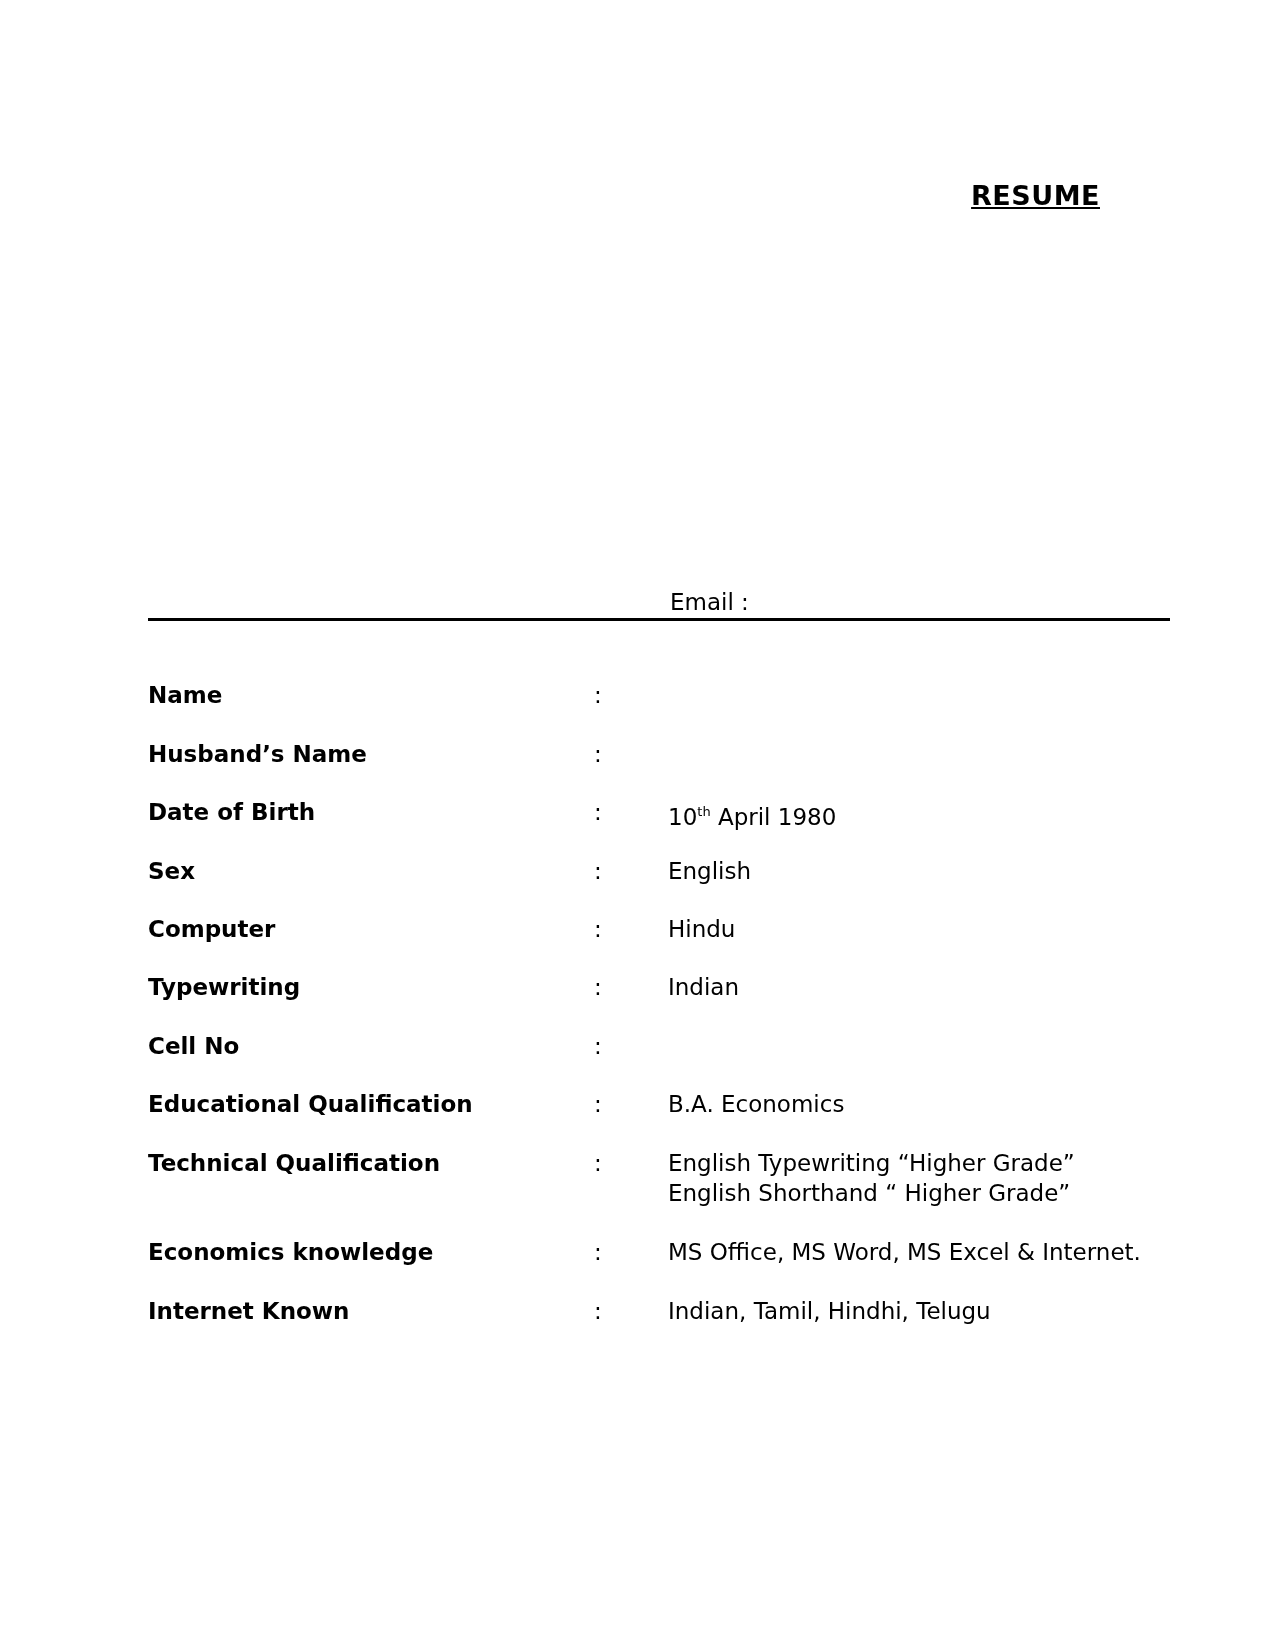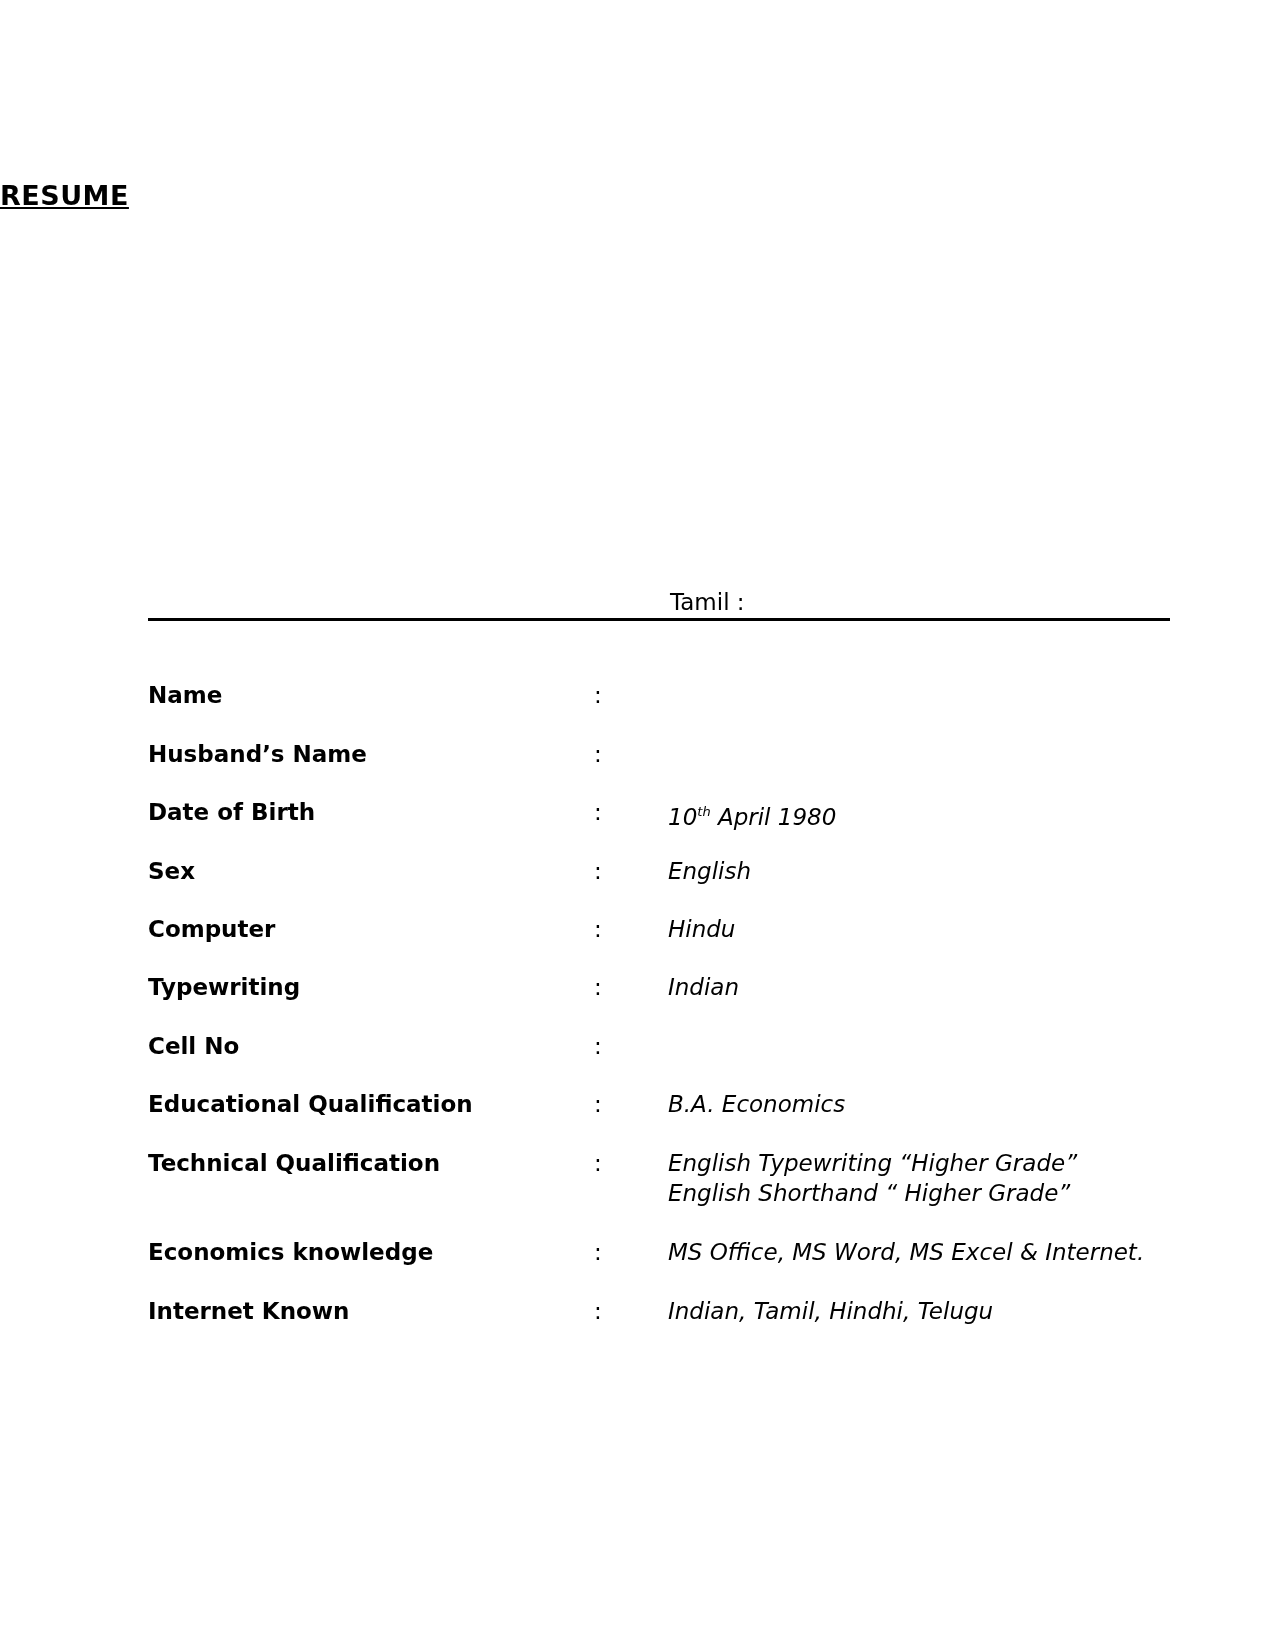--- a/index.html
+++ b/index.html
@@ -1,32 +1,32 @@
 <!DOCTYPE html>
 <html><head>
 <meta charset="utf-8">
 <style>
   html, body { margin:0; padding:0; background:#ffffff; }
   body { width:1275px; height:1650px; position:relative; overflow:hidden;
          font-family:"DejaVu Sans", sans-serif; color:#000; }
-  .title { position:absolute; top:180px; left:0; width:1100px; text-align:left;
+  .title { position:absolute; top:180px; left:0; width:1100px; text-align:right;
            font-weight:bold; font-size:27px; text-decoration:underline; letter-spacing:0.5px; }
   .email { position:absolute; left:670px; top:589px; font-size:23px; }
   .rule { position:absolute; left:148px; top:618px; width:1022px; height:3px; background:#000; }
   .row { position:absolute; left:148px; width:1100px; font-size:23px; line-height:30px; }
   .row .label { position:absolute; left:0; font-weight:bold; white-space:nowrap;text-align:center; }
   .row .colon { position:absolute; left:446px; }
-  .row .value { position:absolute; left:520px; white-space:nowrap;font-style:italic; }
+  .row .value { position:absolute; left:520px; white-space:nowrap; }
   sup { font-size:13px; }
 </style>
 </head>
 <body>
 
 <div class="title">RESUME</div>
-<div class="email">Tamil :</div>
+<div class="email">Email :</div>
 <div class="rule"></div>
 
 <div class="row" style="top:680px">
   <span class="label">Name</span>
   <span class="colon">:</span>
   <span class="value"></span>
 </div>
 <div class="row" style="top:739px">
   <span class="label">Husband’s Name</span>
   <span class="colon">:</span>

